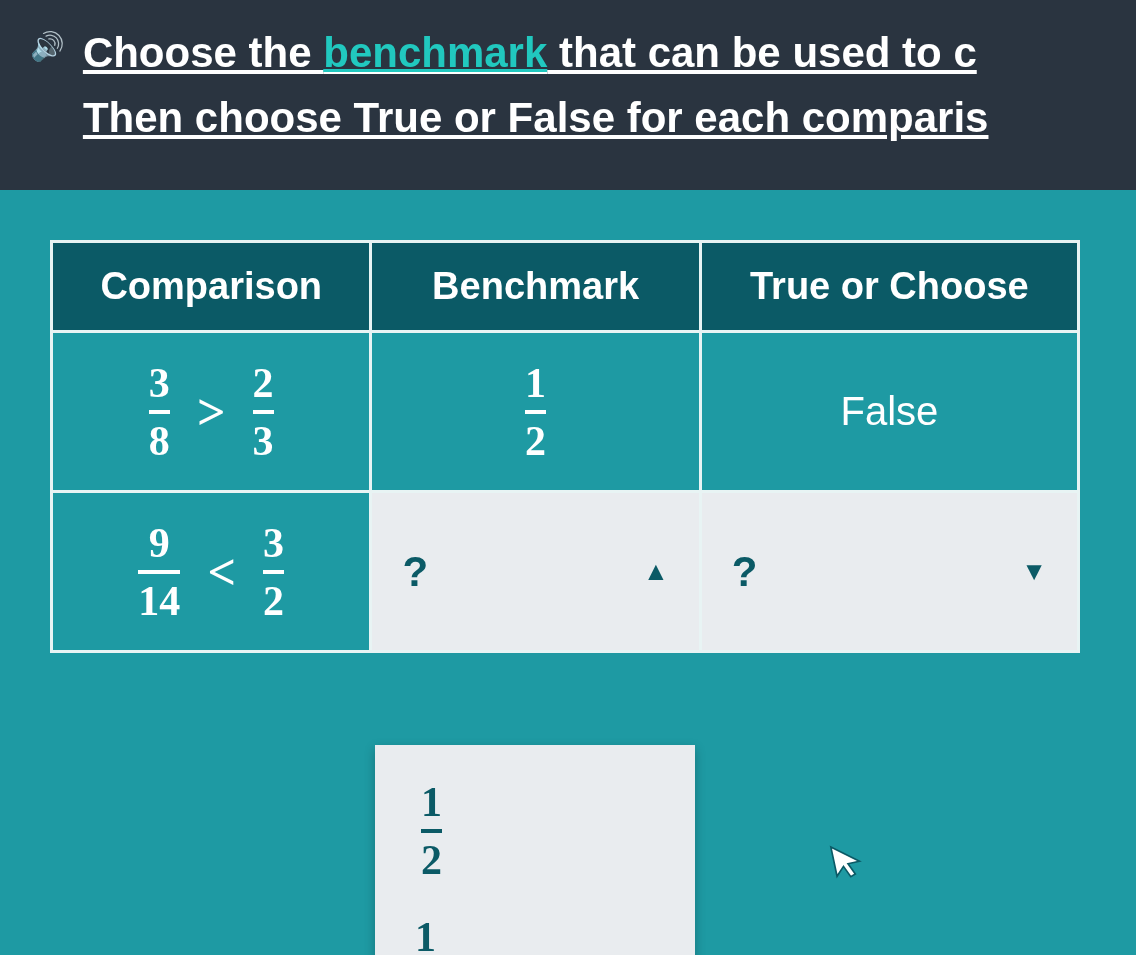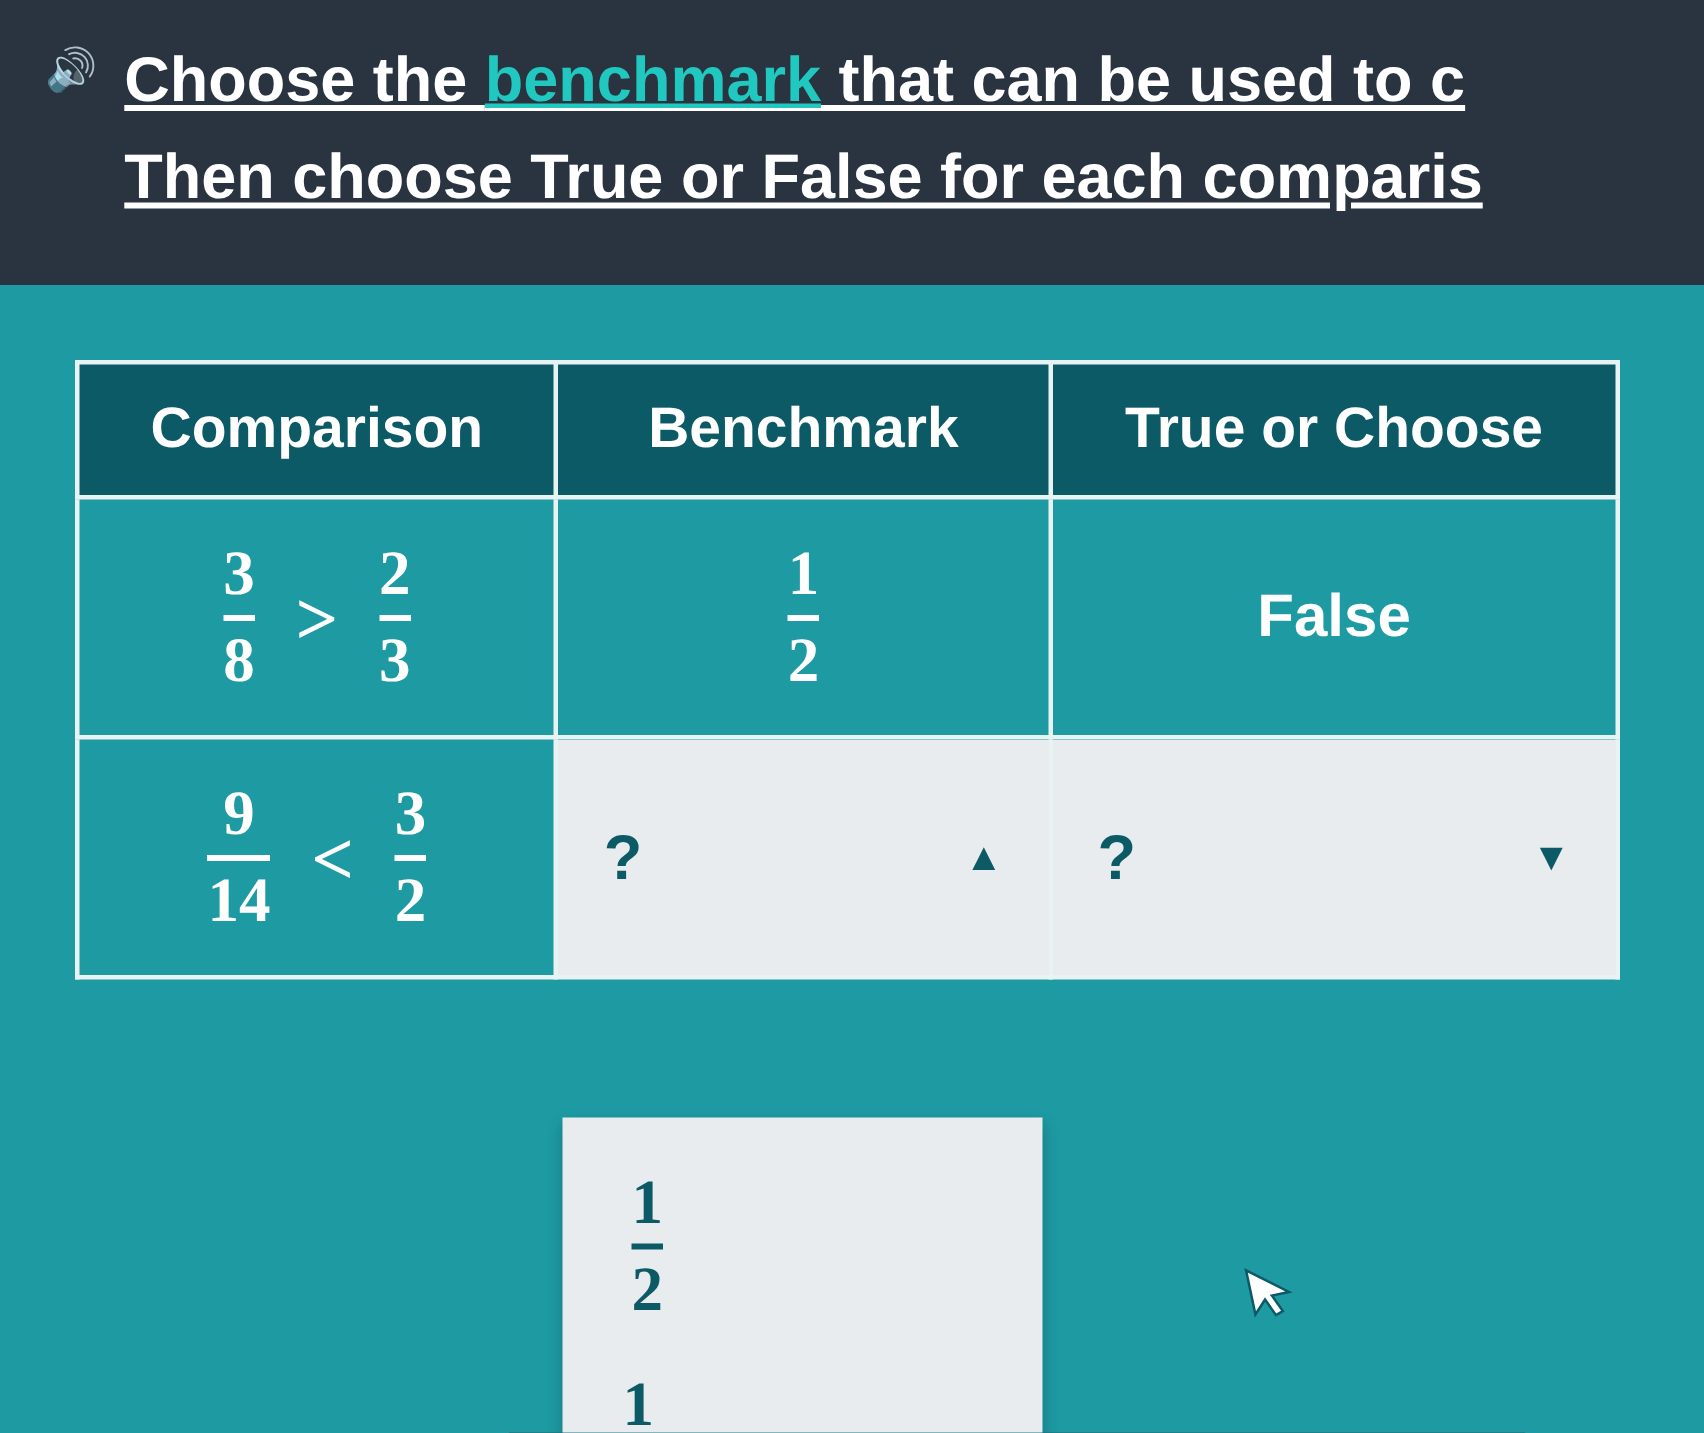--- a/index.html
+++ b/index.html
@@ -76,21 +76,21 @@
     background: #1e9aa3;
     color: #fff;
     font-size: 40px;
     width: 330px;
     height: 160px;
   }
   td.tf-cell {
     background: #1e9aa3;
     color: #fff;
     font-size: 40px;
-    font-weight: 700;
+    font-weight: 400;
     width: 380px;
     height: 160px;
   }
   td.dd-cell {
     background: #e9ecef;
     color: #0b5a66;
     font-size: 42px;
     font-weight: 700;
     padding: 0;
     position: relative;

